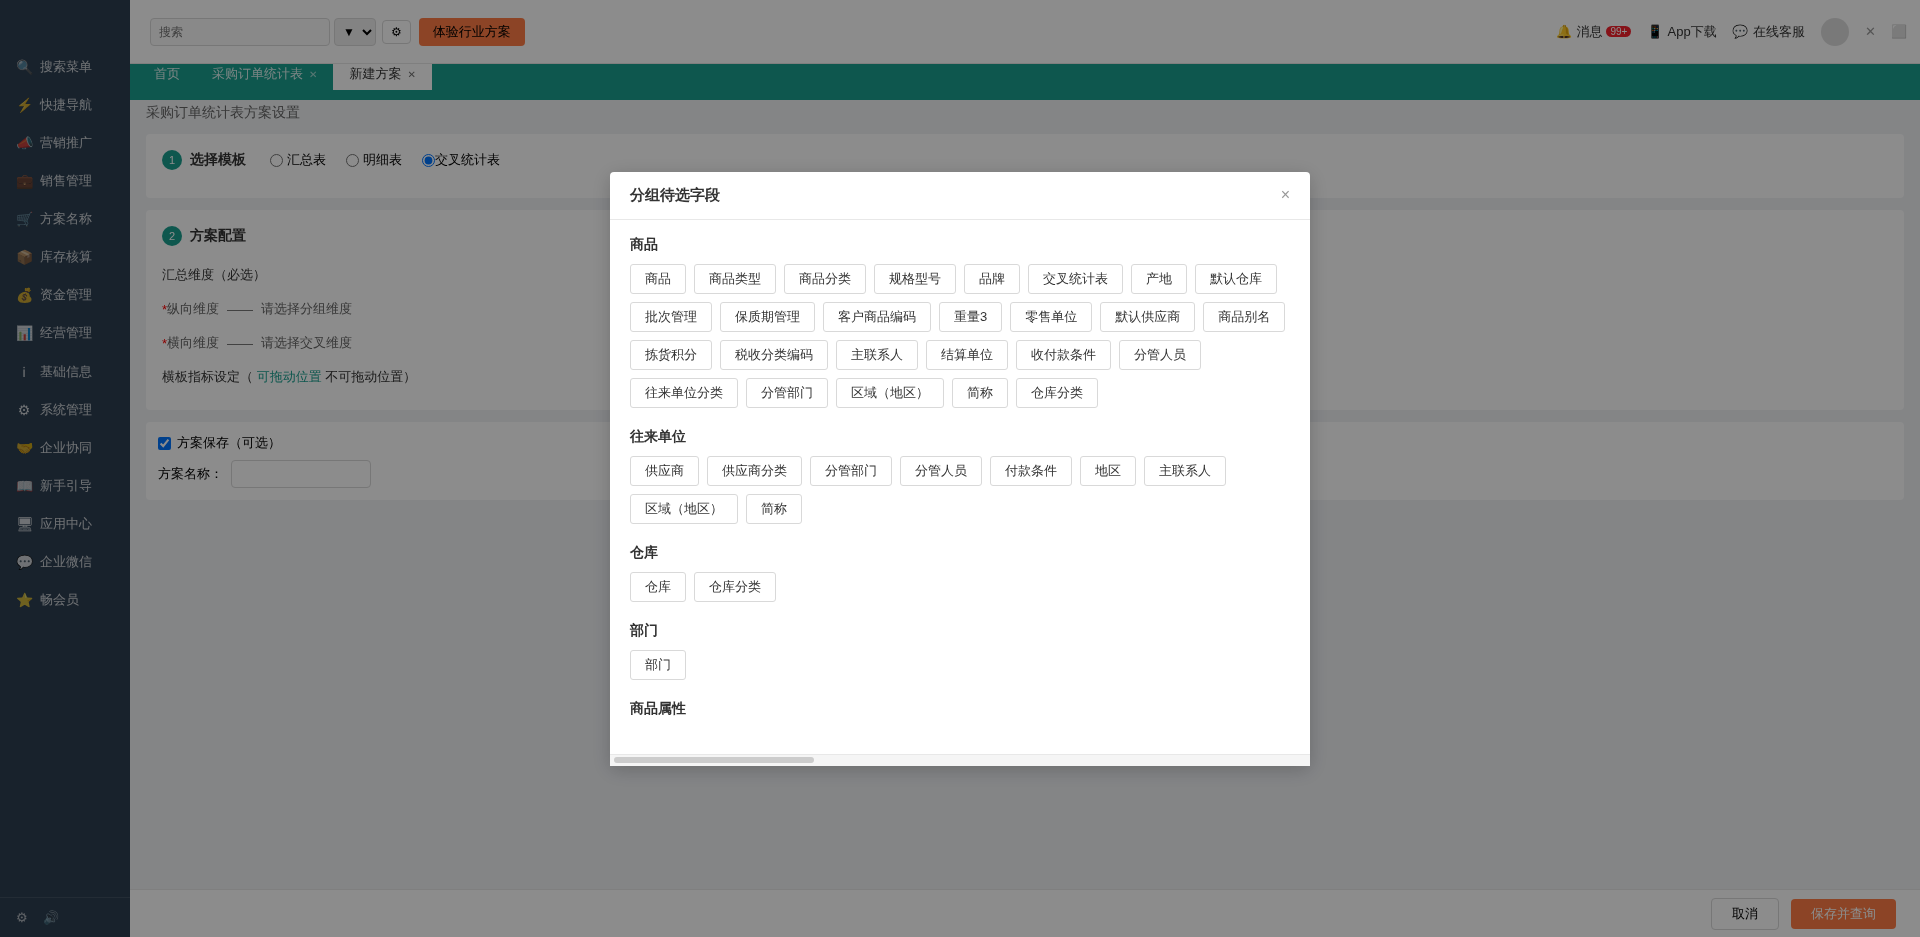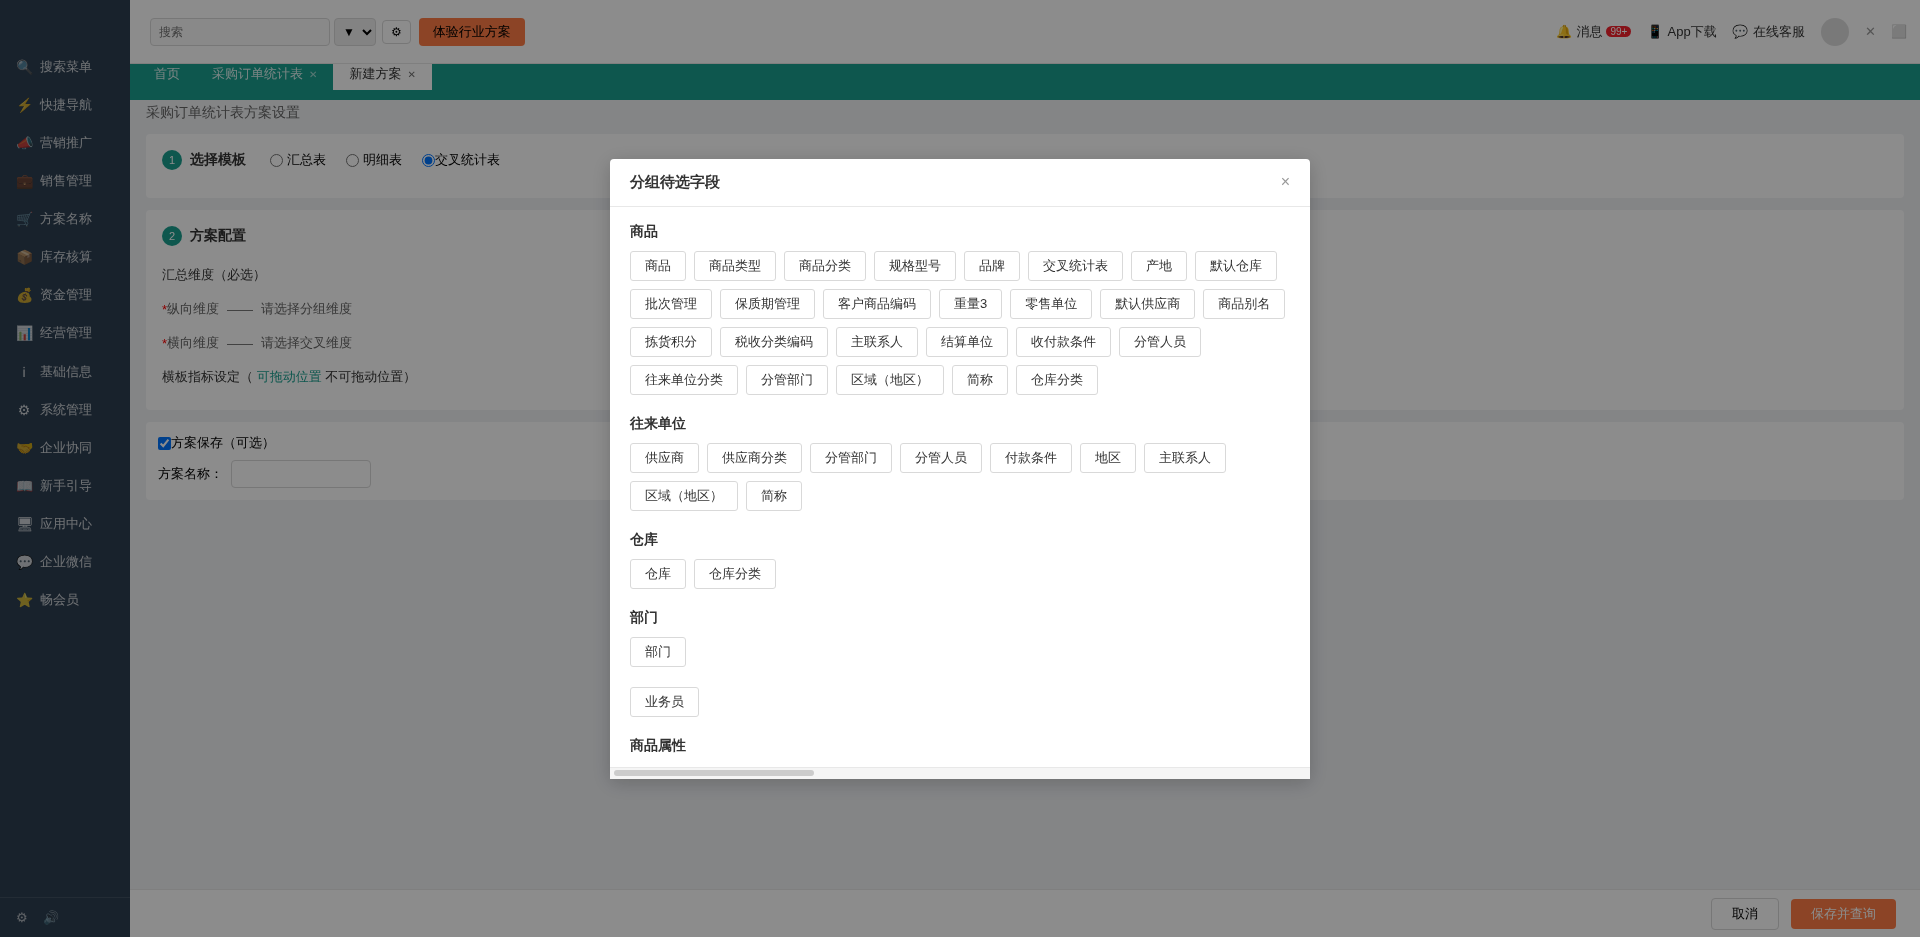--- a/index.html
+++ b/index.html
@@ -455,21 +455,21 @@
       <span style="margin:0 8px;">——</span>
       <span>请选择交叉维度</span>
     </div>
     <div style="font-size:13px;padding:8px 0;color:#333;">
       <span>横板指标设定（</span>
       <span style="color:#1a9f8f;">可拖动位置</span>
       <span>不可拖动位置）</span>
     </div>
   </div>
   <div style="background:#fff;border-radius:4px;padding:12px;margin-bottom:12px;">
-    <label style="display:flex;align-items:center;gap:0;font-size:13px;">
+    <label style="display:flex;align-items:center;gap:6px;font-size:13px;">
       <input type="checkbox" checked="" style="">
       <span>方案保存（可选）</span>
     </label>
     <div style="display:flex;align-items:center;gap:8px;margin-top:8px;font-size:13px;">
       <span>方案名称：</span>
       <input type="text" style="width: 140px; height: 28px; border: 1px solid rgb(217, 217, 217); border-radius: 4px; padding: 0px 8px; font-size: 13px;">
     </div>
   </div>
 </div>
 
@@ -533,23 +533,20 @@
             <div class="field-tag">仓库分类</div>
           </div>
         </div>
         <div class="field-section">
           <div class="field-section-title">部门</div>
           <div class="field-tags">
             <div class="field-tag">部门</div>
           </div>
         </div>
         <div class="field-section">
-          <div class="field-tags">
-            <div class="field-tag">业务员</div>
-          </div>
         </div>
         <div class="field-section">
           <div class="field-section-title">商品属性</div>
         </div>
       </div>
     <div class="modal-hscroll">
       <div class="modal-hscroll-inner"></div>
     </div>
   </div>
 </div>

